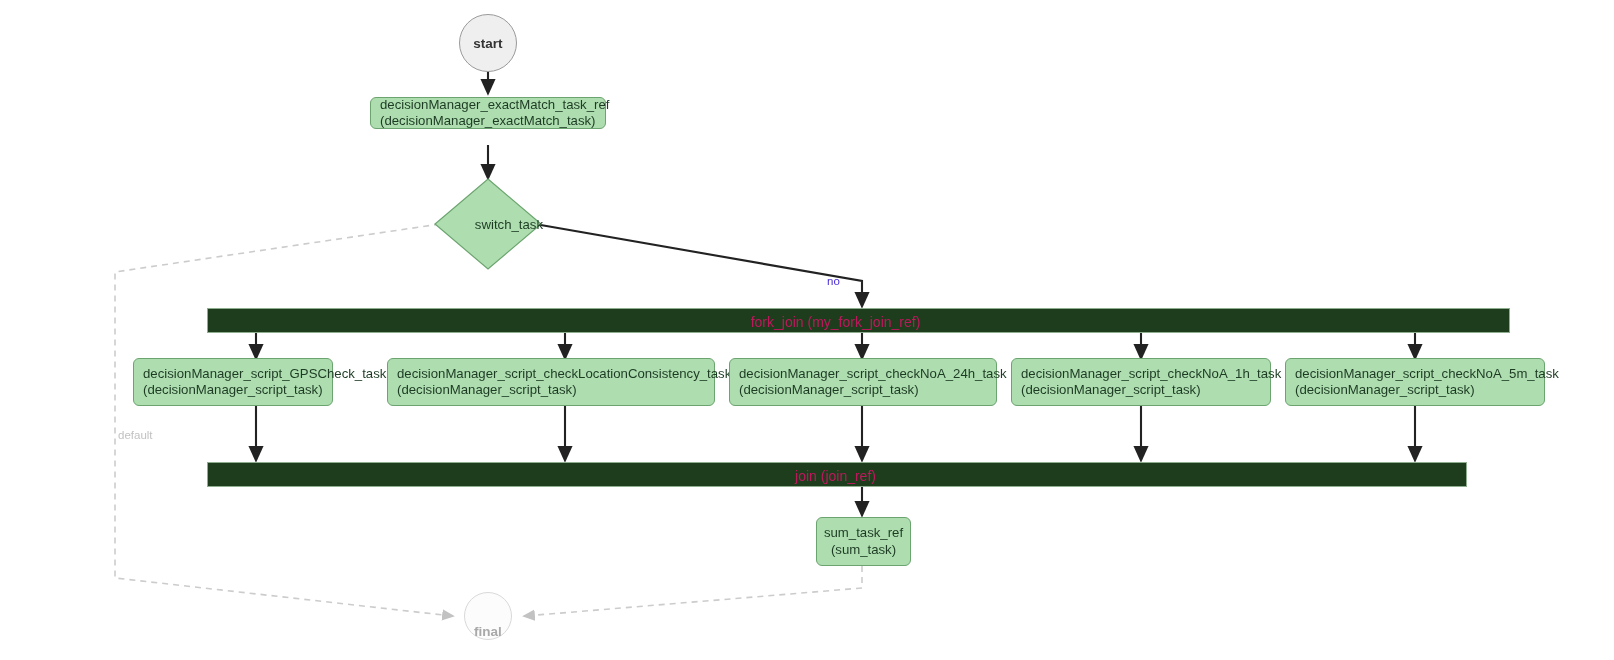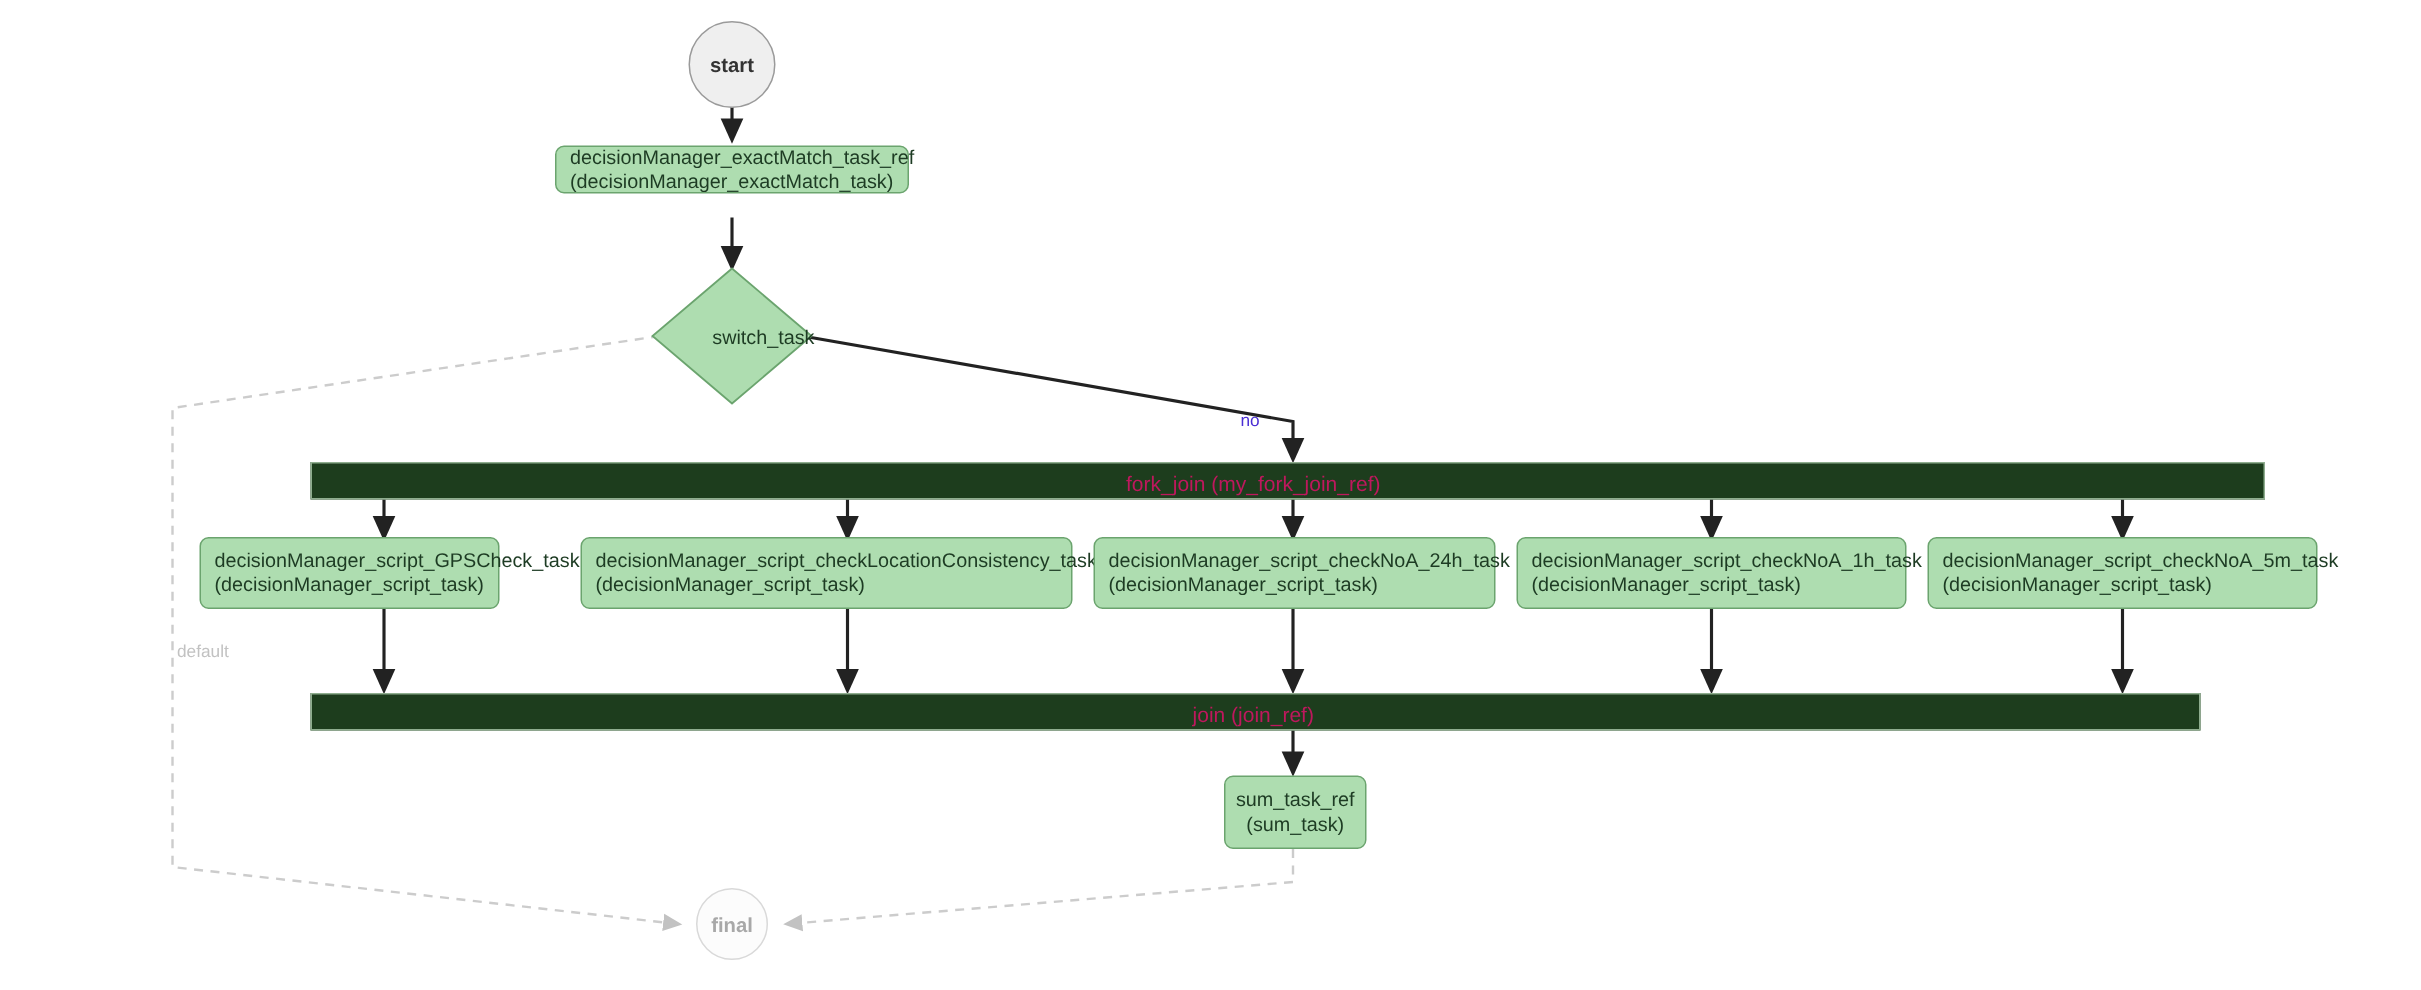--- a/index.html
+++ b/index.html
@@ -38,20 +38,21 @@
     align-items: center;
     justify-content: center;
     font-weight: bold;
     font-size: 13.5px;
     color: #333333;
   }
   .terminal.faded {
     background: #fcfcfc;
     border-color: #d9d9d9;
     color: #a8a8a8;
+    align-items: flex-end;
   }
   
   .task {
     background: #aeddb0;
     border: 1.1px solid #6ba46e;
     border-radius: 6px;
     color: #1d3b23;
     font-size: 13.2px;
     line-height: 16.5px;
     display: flex;

